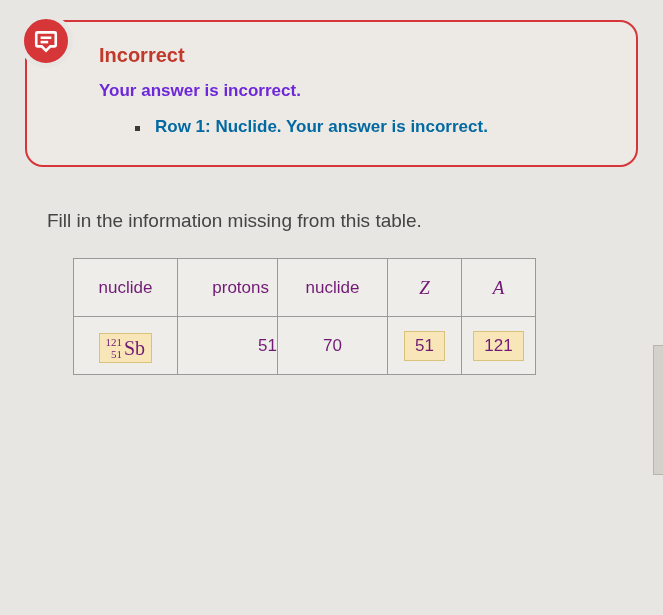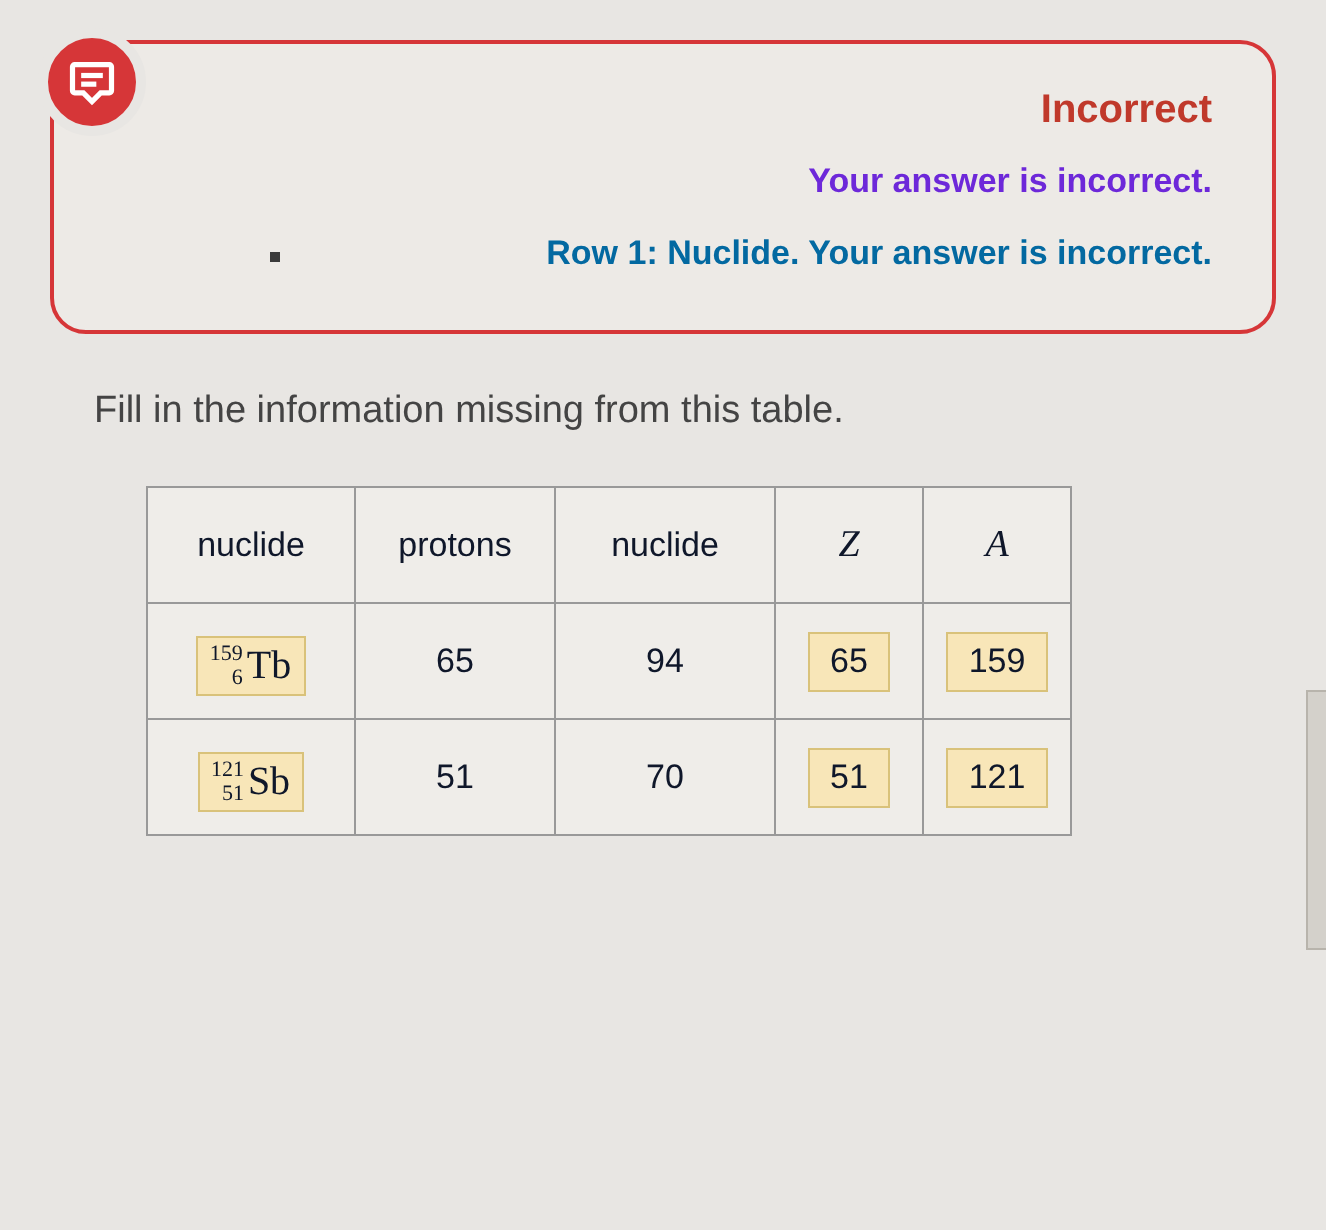--- a/index.html
+++ b/index.html
@@ -10,22 +10,21 @@
       height: 615px;
       padding: 20px 25px;
       color: #333;
     }
     .feedback-card {
       position: relative;
       border: 2px solid #d63638;
       border-radius: 18px;
       padding: 22px 30px 28px 72px;
       background: #edeae6;
-      margin-bottom: 28px;
-      text-align: right;
+      margin-bottom: 43px;
     }
     .feedback-icon {
       position: absolute;
       left: -8px;
       top: -8px;
       width: 54px;
       height: 54px;
       background: #d63638;
       border-radius: 50%;
       display: flex;
@@ -74,29 +73,29 @@
     .table-wrap { padding-left: 48px; position: relative; }
     table {
       border-collapse: collapse;
       background: #efede9;
     }
     th, td {
       border: 1px solid #999;
       text-align: center;
       vertical-align: middle;
       font-size: 17px;
-      color: #0f172a;
+      color: #701a75;
       height: 58px;
     }
     th {
       font-weight: 400;
       padding: 14px 8px;
     }
     th:nth-child(1), td:nth-child(1) { width: 104px; }
-    th:nth-child(2), td:nth-child(2) { width: 100px; }
+    th:nth-child(2), td:nth-child(2) { width: 100px; text-align: right; }
     th:nth-child(3), td:nth-child(3) { width: 110px; }
     th:nth-child(4), td:nth-child(4) { width: 74px; }
     th:nth-child(5), td:nth-child(5) { width: 74px; }
     th.italic { font-style: italic; font-family: 'Times New Roman', serif; font-size: 19px; }
     .nuclide-cell {
       position: relative;
       font-family: 'Times New Roman', serif;
       font-size: 20px;
     }
     .hl {
@@ -164,33 +163,20 @@
         <th>protons</th>
         <th>nuclide</th>
         <th class="italic">Z</th>
         <th class="italic">A</th>
       </tr>
     </thead>
     <tbody id="tbody">
         <tr>
           <td class="nuclide-cell"><span class="hl-nuc">
               <span class="supsub">
-                <span>159</span>
-                <span>6</span>
-              </span>
-              <span class="sym">Tb</span>
-            </span></td>
-          <td>65</td>
-          <td>94</td>
-          <td><span class="hl">65</span></td>
-          <td><span class="hl">159</span></td>
-        </tr>
-        <tr>
-          <td class="nuclide-cell"><span class="hl-nuc">
-              <span class="supsub">
                 <span>121</span>
                 <span>51</span>
               </span>
               <span class="sym">Sb</span>
             </span></td>
           <td>51</td>
           <td>70</td>
           <td><span class="hl">51</span></td>
           <td><span class="hl">121</span></td>
         </tr>

